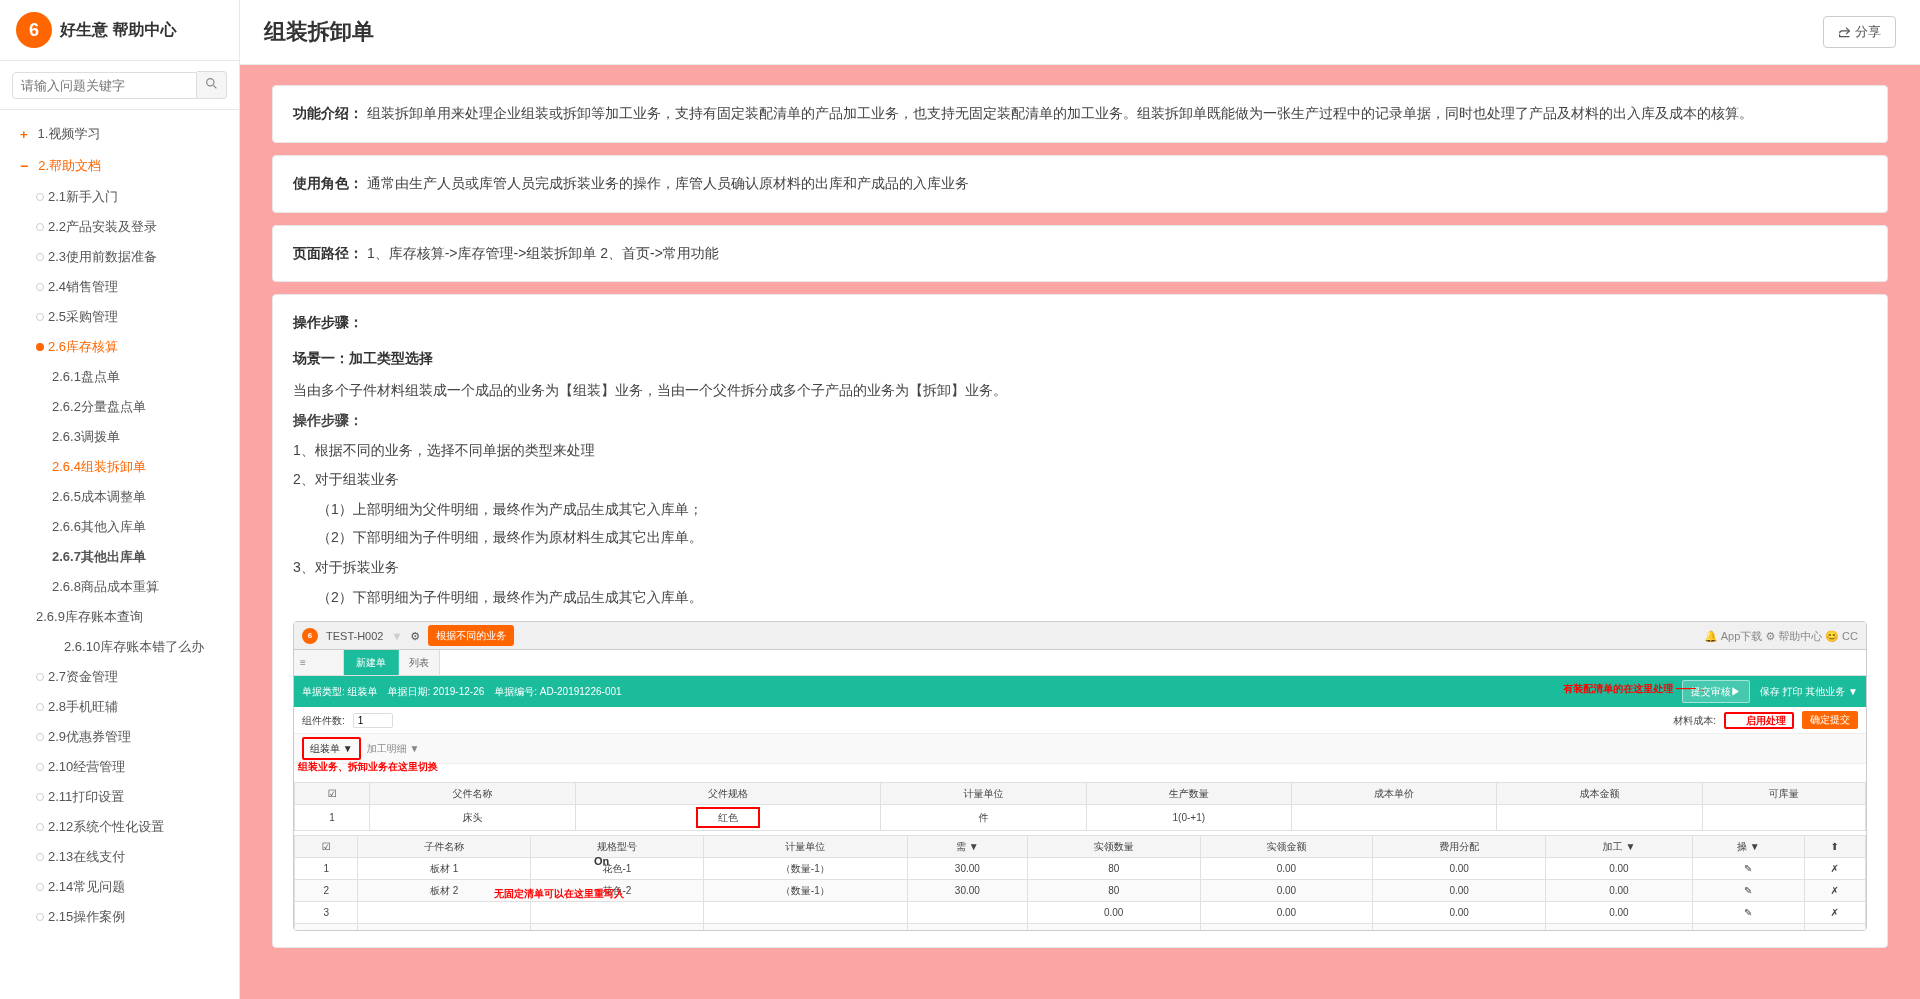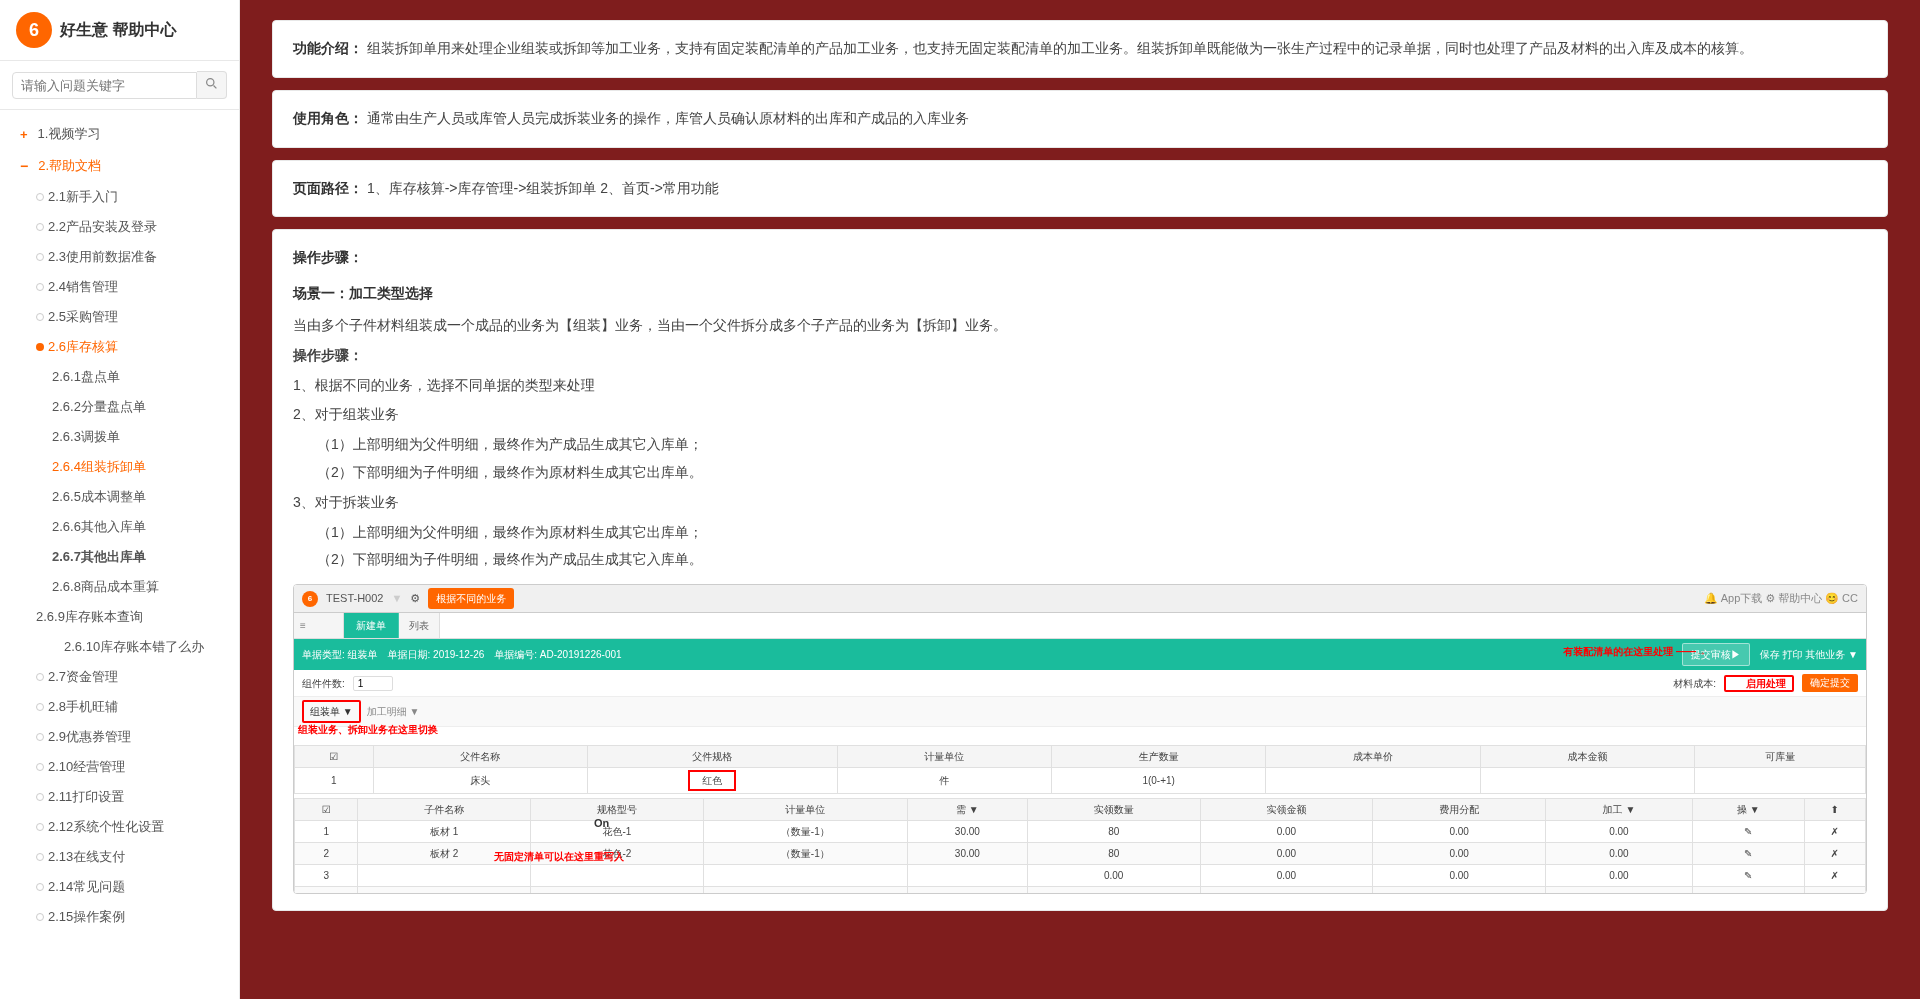--- a/index.html
+++ b/index.html
@@ -141,21 +141,21 @@
       font-size: 13px;
       display: flex;
       align-items: center;
       gap: 4px;
       color: #555;
     }
     .main-content {
       flex: 1;
       overflow-y: auto;
       padding: 20px 32px;
-      background: #7f1d1d;
+      background: #fca5a5;
     }
     .content-card {
       background: #fff;
       border: 1px solid #e8e8e8;
       border-radius: 4px;
       padding: 16px 20px;
       margin-bottom: 12px;
       font-size: 14px;
       line-height: 1.7;
       color: #444;
@@ -356,20 +356,31 @@
       <span>2.14常见问题</span>
     </div>
     <div class="nav-sub-item">
       <span class="dot-empty"></span>
       <span>2.15操作案例</span>
     </div>
   </div>
 </div>
 
 <div class="main">
+  <div class="main-header">
+    <h1 class="main-title">组装拆卸单</h1>
+    <button class="share-btn">
+      <svg width="13" height="13" viewBox="0 0 16 16" fill="none" stroke="#555" stroke-width="1.5">
+          <path d="M10 2L14 6L10 10"></path>
+          <path d="M2 10V13H14"></path>
+          <path d="M14 6H5C3 6 2 7 2 9"></path>
+        </svg>
+      <span>分享</span>
+    </button>
+  </div>
 
   <div class="main-content">
 
     <div class="content-card">
       <span class="label">功能介绍：</span>
       <span>组装拆卸单用来处理企业组装或拆卸等加工业务，支持有固定装配清单的产品加工业务，也支持无固定装配清单的加工业务。组装拆卸单既能做为一张生产过程中的记录单据，同时也处理了产品及材料的出入库及成本的核算。</span>
     </div>
 
     <div class="content-card">
       <span class="label">使用角色：</span>
@@ -384,21 +395,20 @@
     <div class="content-card">
       <div class="section-heading">操作步骤：</div>
       <div class="scenario-title">场景一：加工类型选择</div>
       <div class="step-text">当由多个子件材料组装成一个成品的业务为【组装】业务，当由一个父件拆分成多个子产品的业务为【拆卸】业务。</div>
       <div class="step-text bold-text">操作步骤：</div>
       <div class="step-text">1、根据不同的业务，选择不同单据的类型来处理</div>
       <div class="step-text">2、对于组装业务</div>
       <div class="step-sub">（1）上部明细为父件明细，最终作为产成品生成其它入库单；</div>
       <div class="step-sub">（2）下部明细为子件明细，最终作为原材料生成其它出库单。</div>
       <div class="step-text">3、对于拆装业务</div>
-      <div class="step-sub">（1）上部明细为父件明细，最终作为原材料生成其它出库单；</div>
       <div class="step-sub">（2）下部明细为子件明细，最终作为产成品生成其它入库单。</div>
 
       <div class="screenshot-container">
         <div class="screenshot-inner">
 
           <div style="background:#f0f0f0;border-bottom:1px solid #ccc;padding:3px 8px;display:flex;align-items:center;gap:8px;font-size:11px;color:#555;">
             <div class="ss-logo-small">6</div>
             <span>TEST-H002</span>
             <span style="color:#ccc;">▼</span>
             <span>⚙</span>
@@ -460,21 +470,21 @@
                   <th>生产数量</th>
                   <th>成本单价</th>
                   <th>成本金额</th>
                   <th>可库量</th>
                 </tr>
               </thead>
               <tbody>
                 <tr>
                   <td>1</td>
                   <td>床头</td>
-                  <td><span style="border:2px solid #ff0000;padding:0 12px;display:inline-block;font-size:10px;">红色</span></td>
+                  <td><span style="border:2px solid #ff0000;padding:0 20px;display:inline-block;font-size:10px;">红色</span></td>
                   <td>件</td>
                   <td>1(0-+1)</td>
                   <td></td>
                   <td></td>
                   <td></td>
                 </tr>
               </tbody>
             </table>
           </div>
 

